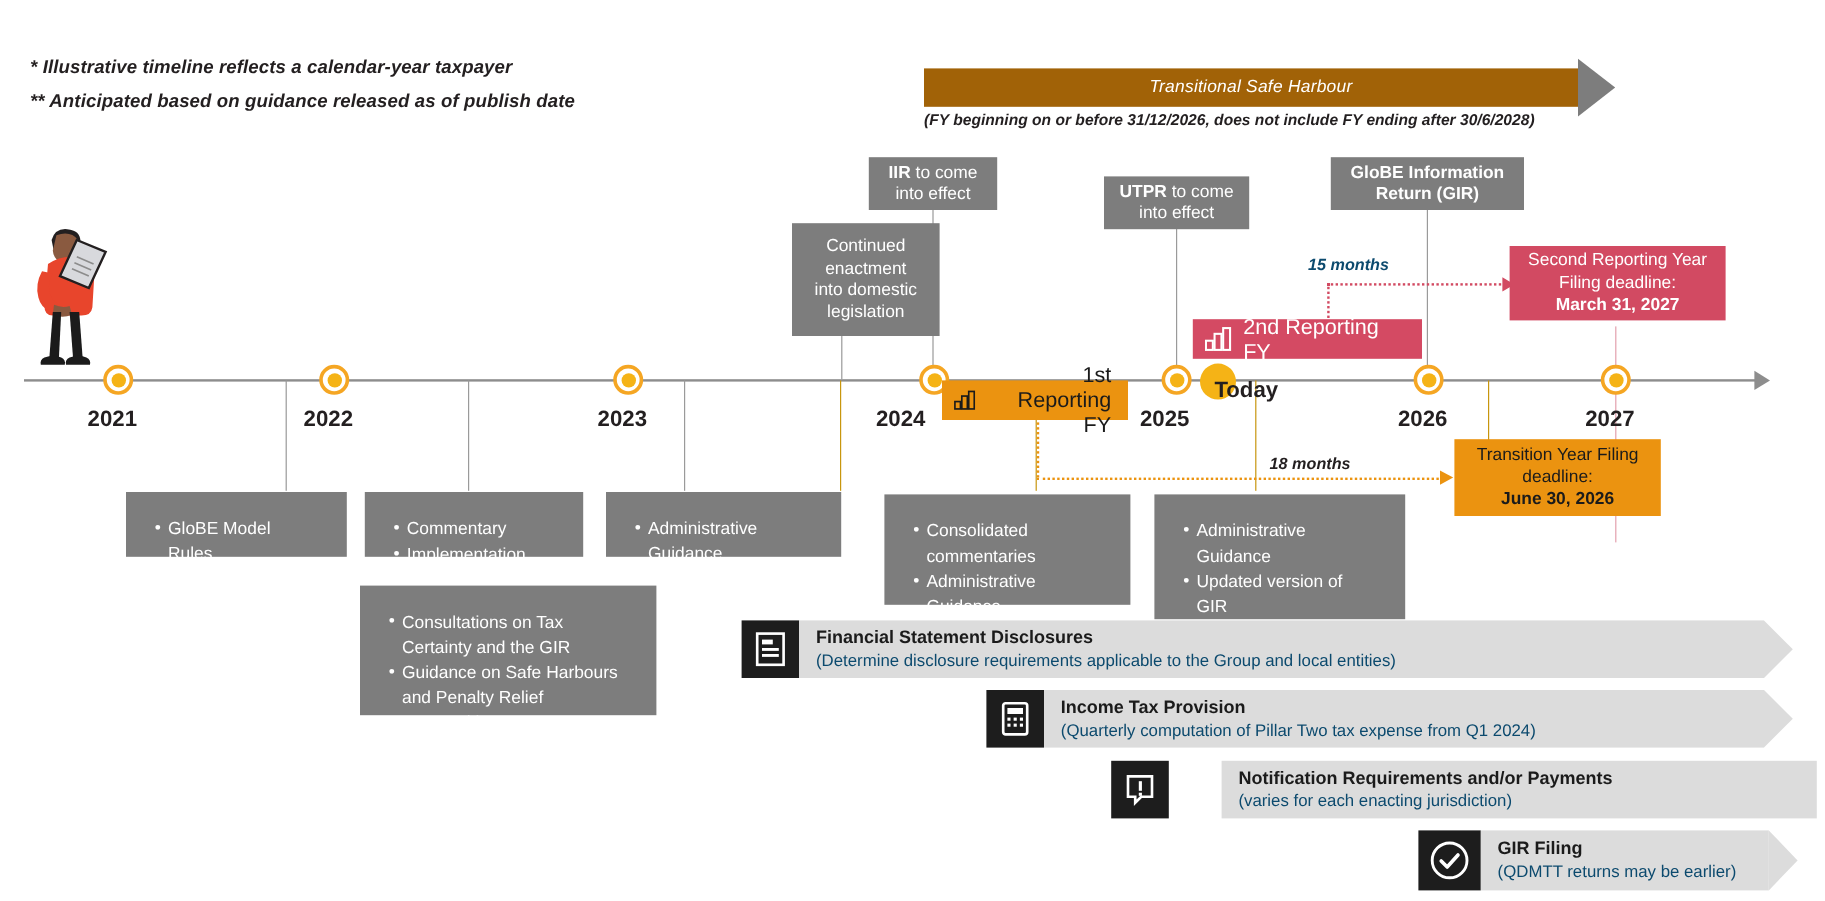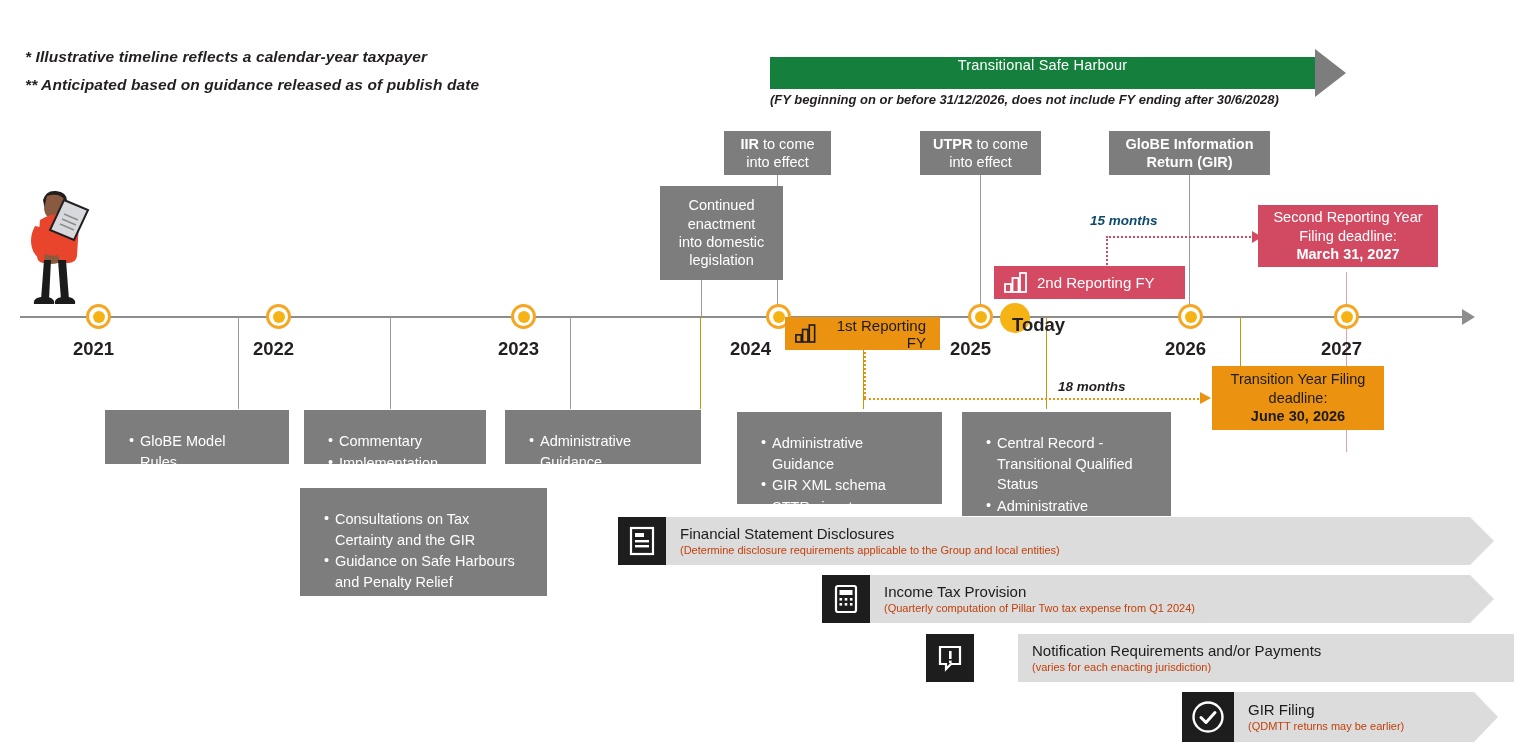--- a/index.html
+++ b/index.html
@@ -12,22 +12,22 @@
 
   
   .footnote{
     font-style:italic;font-weight:700;font-size:15.5px;color:#231f20;
     white-space:nowrap;letter-spacing:.1px;
   }
 
   
   .sh-wrap{left:770px;top:57px;width:576px;height:32px;}
   .sh-bar{
-    position:absolute;left:0;top:0;width:545px;height:32px;background:#15803d;
-    display:flex;align-items:flex-start;justify-content:center;
+    position:absolute;left:0;top:0;width:545px;height:32px;background:#a16207;
+    display:flex;align-items:center;justify-content:center;font-style:italic;
   }
   .sh-bar span{color:#ffffff;font-size:14.5px;letter-spacing:.2px;}
   .sh-point{
     position:absolute;left:545px;top:-8px;width:0;height:0;
     border-top:24px solid transparent;border-bottom:24px solid transparent;
     border-left:31px solid #7d7d7d;
   }
   .sh-sub{
     left:770px;top:92px;font-style:italic;font-weight:700;font-size:13px;
     white-space:nowrap;color:#231f20;
@@ -67,21 +67,21 @@
   .yearlbl{font-size:18.5px;font-weight:700;color:#231f20;}
   .tick{position:absolute;width:1px;background:#9a9a9a;}
 
   
   .today-dot{width:30px;height:30px;border-radius:50%;background:#f5b316;}
   .today-lbl{font-size:18.5px;font-weight:700;color:#231f20;white-space:nowrap;}
 
   
   .fychip{
     display:flex;align-items:center;gap:9px;padding:0 14px 0 10px;
-    box-sizing:border-box;height:33px;font-size:15px;
+    box-sizing:border-box;height:33px;font-size:18px;
   }
   .fychip.orange{background:#eb9310;color:#1b1b1b;}
   .fychip.pink{background:#d44a63;color:#ffffff;}
   .barsico{display:block;}
 
   
   .deadline{
     text-align:center;display:flex;align-items:center;justify-content:center;
     font-size:14.5px;line-height:1.3;box-sizing:border-box;padding:6px;
   }
@@ -98,22 +98,22 @@
 
   
   .ws{position:absolute;height:48px;display:flex;align-items:stretch;}
   .ws-ico{
     width:48px;background:#1d1d1d;display:flex;align-items:center;justify-content:center;flex:0 0 48px;
   }
   .ws-body{
     background:#dcdcdc;display:flex;flex-direction:column;justify-content:center;
     padding-left:14px;box-sizing:border-box;
   }
-  .ws-title{font-size:15px;font-weight:400;color:#1b1b1b;line-height:1.15;}
-  .ws-sub{font-size:11px;color:#c2410c;line-height:1.2;margin-top:2px;}
+  .ws-title{font-size:15px;font-weight:700;color:#1b1b1b;line-height:1.15;}
+  .ws-sub{font-size:14px;color:#0c4a6e;line-height:1.2;margin-top:2px;}
   .ws-point{
     width:0;height:0;flex:0 0 24px;
     border-top:24px solid transparent;border-bottom:24px solid transparent;
     border-left:24px solid #dcdcdc;
   }
 </style>
 </head>
 <body>
 
 <div class="abs footnote" style="left:25px;top:48px;">* Illustrative timeline reflects a calendar-year taxpayer</div>
@@ -129,21 +129,21 @@
 
 <div class="abs vline" style="left:777px;top:175px;height:141px;"></div>
 <div class="abs vline" style="left:980px;top:175px;height:141px;"></div>
 <div class="abs vline" style="left:1189px;top:175px;height:141px;"></div>
 <div class="abs vline" style="left:701px;top:280px;height:36px;"></div>
 <div class="abs vline" style="left:1346px;top:272px;height:180px;background:#e3a0ad;"></div>
 
 <div class="abs callout" style="left:724px;top:131px;width:107px;height:44px;">
   <div><b>IIR</b><span> to come</span><br><span>into effect</span></div>
 </div>
-<div class="abs callout" style="left:920px;top:131px;width:121px;height:44px;">
+<div class="abs callout" style="left:920px;top:147px;width:121px;height:44px;">
   <div><b>UTPR</b><span> to come</span><br><span>into effect</span></div>
 </div>
 <div class="abs callout" style="left:1109px;top:131px;width:161px;height:44px;">
   <div style="font-weight:700;"><span>GloBE Information</span><br><span>Return (GIR)</span></div>
 </div>
 
 <div class="abs callout" style="left:640px;top:186px;width:123px;height:94px;margin-left:20px;">
   <div>
     <span>Continued</span><br>
     <span>enactment</span><br>
@@ -293,29 +293,29 @@
 <div class="abs bulletbox" style="left:300px;top:488px;width:247px;height:108px;">
   <ul>
     <li>Consultations on Tax Certainty and the GIR</li>
     <li>Guidance on Safe Harbours and Penalty Relief</li>
     <li>Approval by EU</li>
   </ul>
 </div>
 
 <div class="abs bulletbox" style="left:737px;top:412px;width:205px;height:92px;">
   <ul>
+    <li>Consolidated commentaries</li>
     <li>Administrative Guidance</li>
     <li>GIR XML schema</li>
     <li>STTR signatory ceremony</li>
   </ul>
 </div>
 
 <div class="abs bulletbox" style="left:962px;top:412px;width:209px;height:104px;">
   <ul>
-    <li>Central Record - Transitional Qualified Status</li>
     <li>Administrative Guidance</li>
     <li>Updated version of GIR</li>
     <li>GIR XML schema</li>
   </ul>
 </div>
 
 <div class="ws" style="left:618px;top:517px;">
   <div class="ws-ico">
     <svg width="26" height="30" viewBox="0 0 26 30">
       <rect x="2" y="2" width="22" height="26" fill="none" stroke="#ffffff" stroke-width="2.2"></rect>

